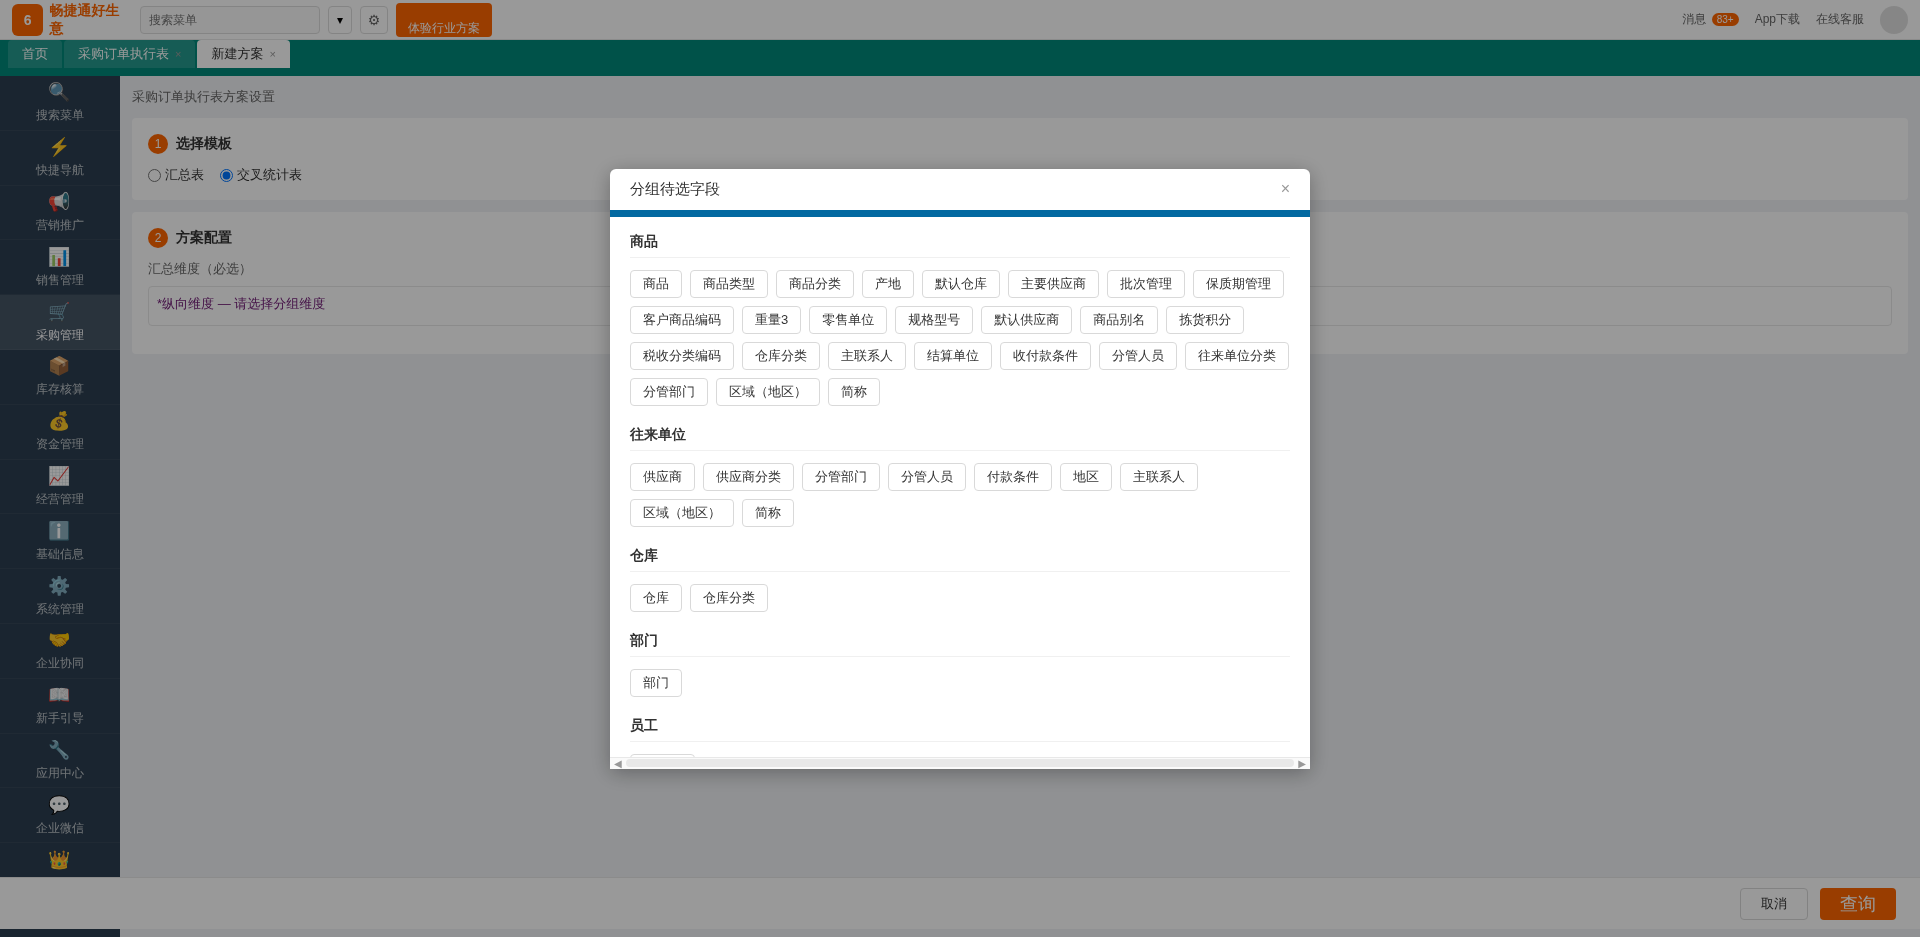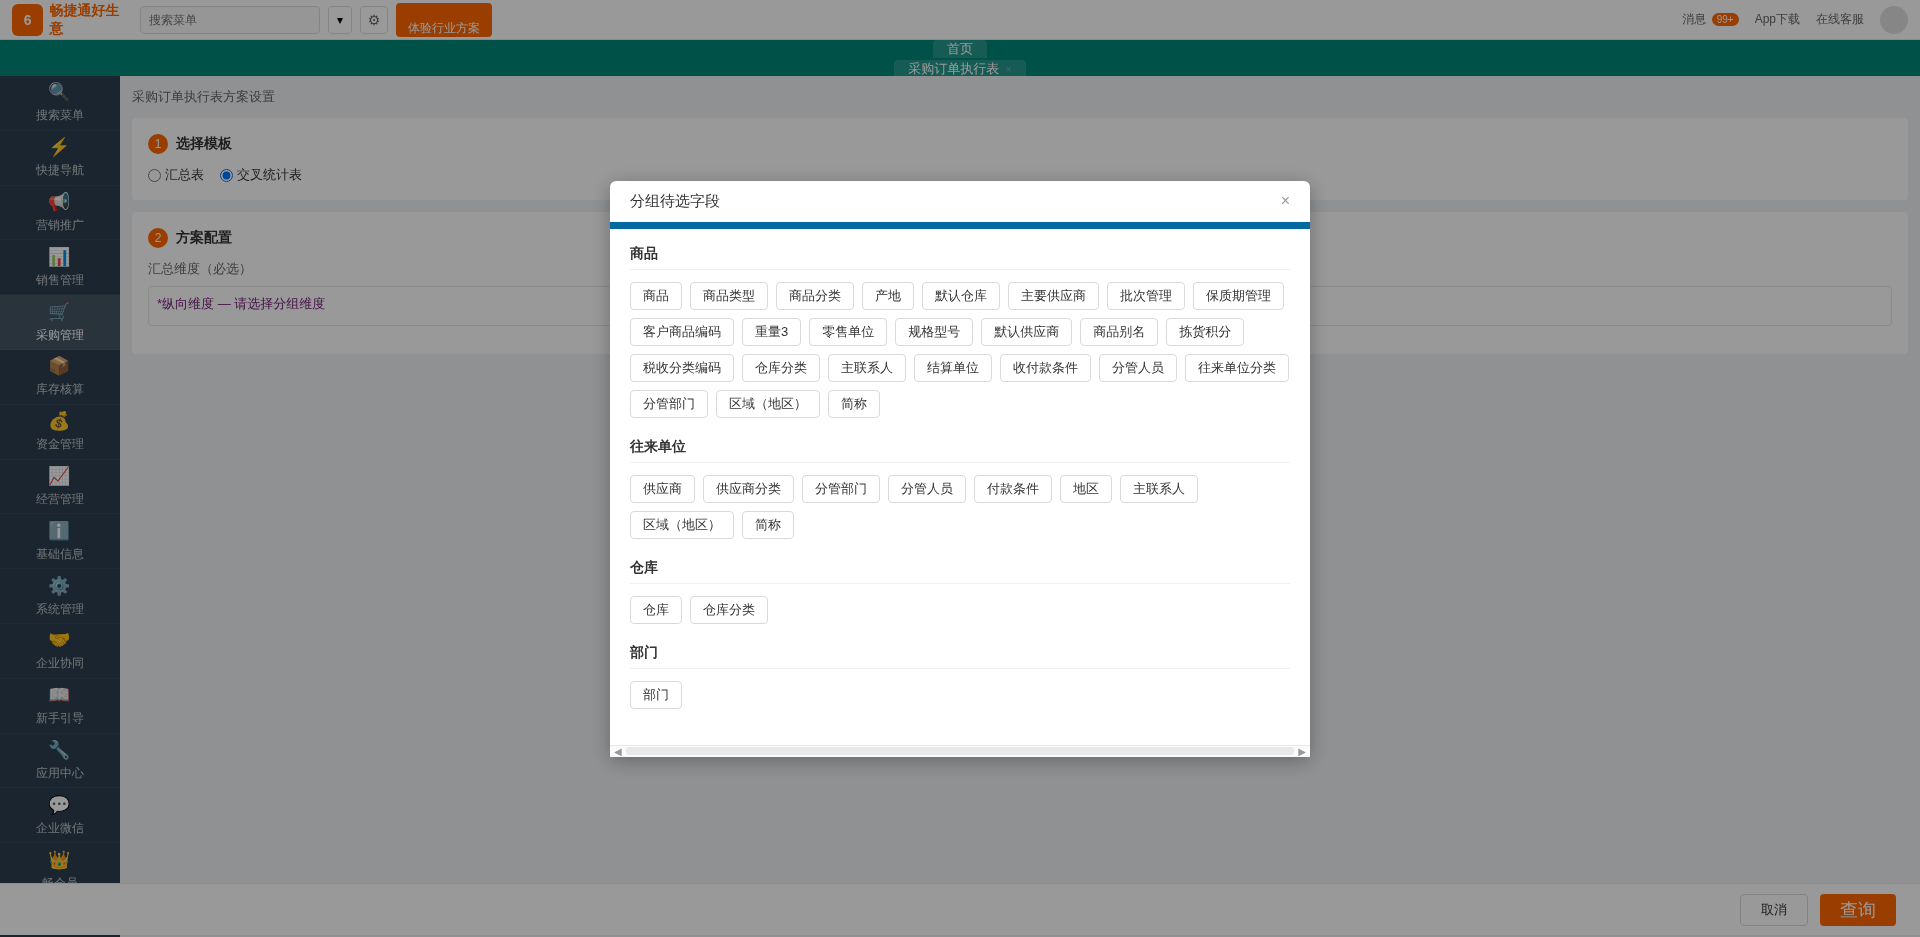--- a/index.html
+++ b/index.html
@@ -69,24 +69,23 @@
       background: #f60; color: #fff;
       border-radius: 10px; font-size: 10px;
       padding: 1px 5px; margin-left: 2px;
     }
 
     
     .nav-tabs {
       height: 36px;
       background: #00897b;
       display: flex;
-      align-items: center;
+      align-items: flex-start;
       padding: 0 8px;
       gap: 2px;
-      flex-direction: column;
     }
     .nav-tab {
       height: 28px; padding: 0 14px;
       border-radius: 4px 4px 0 0;
       display: flex; align-items: center; gap: 6px;
       font-size: 13px; color: #fff;
       cursor: pointer;
       background: rgba(255,255,255,0.15);
     }
     .nav-tab.active { background: #fff; color: #333; }
@@ -217,21 +216,21 @@
       flex-shrink: 0;
     }
     .hscrollbar {
       flex: 1; height: 8px;
       background: #e8e8e8; border-radius: 4px;
       position: relative;
     }
 
     
     .bottom-bar {
-      position: fixed; bottom: 2px; left: 0; right: 0;
+      position: fixed; bottom: 8px; left: 0; right: 0;
       height: 52px;
       background: #fff;
       border-top: 1px solid #e8e8e8;
       display: flex; align-items: center;
       justify-content: flex-end;
       padding: 0 24px;
       gap: 12px;
       z-index: 50;
     }
     .btn-cancel {
@@ -268,21 +267,21 @@
   </div>
   <input class="search-box" type="text" placeholder="搜索菜单" style="">
   <button class="dropdown-btn">
     <span>▾</span>
   </button>
   <button class="gear-btn">⚙</button>
   <button class="exp-btn">体验行业方案</button>
   <div class="top-bar-right">
     <span>
       <span>消息</span>
-      <span class="badge">99+</span>
+      <span class="badge">83+</span>
     </span>
     <span>App下载</span>
     <span>在线客服</span>
     <span style="width:28px;height:28px;background:#e0e0e0;border-radius:50%;display:inline-block;"></span>
   </div>
 </div>
 
 <div class="nav-tabs">
   <div class="nav-tab">
     <span>首页</span>
@@ -461,20 +460,26 @@
         </div>
       </div>
 
       <div class="field-section">
         <div class="section-title">部门</div>
         <div class="field-chips">
           <div class="field-chip">部门</div>
         </div>
       </div>
 
+      <div class="field-section">
+        <div class="section-title">员工</div>
+        <div class="field-chips">
+          <div class="field-chip">业务员</div>
+        </div>
+      </div>
 
     </div>
 
     <div class="modal-footer-scroll">
       <span style="font-size:10px;color:#999;margin-right:4px;">◀</span>
       <div class="hscrollbar"></div>
       <span style="font-size:10px;color:#999;margin-left:4px;">▶</span>
     </div>
   </div>
 </div>

